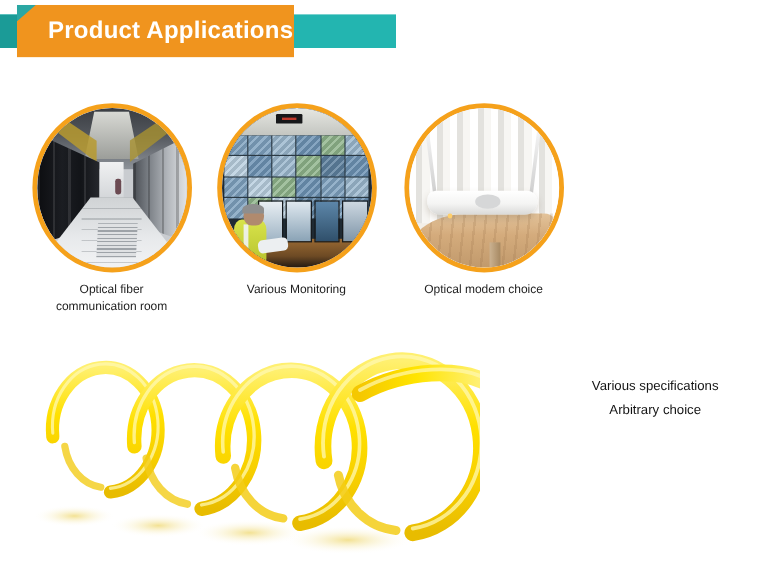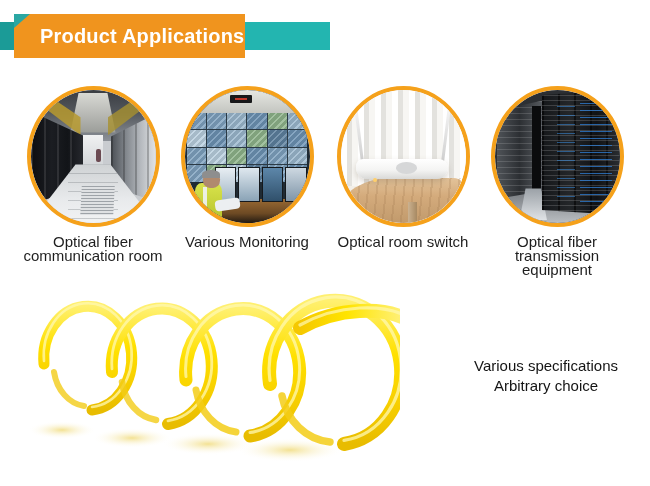--- a/index.html
+++ b/index.html
@@ -13,21 +13,21 @@
     position: relative;
     overflow: hidden;
     font-family: "Liberation Sans", sans-serif;
     color: #1a1a1a;
   }
 
   
   .banner {
     position: absolute;
     left: 0;
-    top: 14px;
+    top: 4px;
     width: 368px;
     height: 44px;
     padding-left: 44px;
   }
   .banner-teal {
     position: absolute;
     left: 0;
     top: 8px;
     width: 330px;
     height: 28px;
@@ -333,21 +333,21 @@
     opacity:.55;
   }
   .ph-racks .aisle {
     position:absolute; left:20%; bottom:2%; width:22%; height:24%;
     background:linear-gradient(180deg,#9aa0a6,#dfe2e5);
     clip-path: polygon(22% 0, 78% 0, 100% 100%, 0 100%);
   }
 
   .card-label {
     margin-top: 8px;
-    font-size: 15px;
+    font-size: 10px;
     line-height: 14px;
     color: #1e1e1e;
     white-space: pre-line;
   }
 
   
   .coil {
     position: absolute;
     left: 0;
     top: 272px;
@@ -358,24 +358,23 @@
   
   .spec {
     position: absolute;
     left: 448px;
     top: 312px;
     width: 196px;
     text-align: center;
     color: #141414;
   }
   .spec-head {
-    font-size: 15px;
+    font-size: 11px;
     line-height: 20px;
     white-space: pre-line;
-    margin-top: 44px;
   }
   .spec-sizes {
     margin-top: 18px;
     font-size: 15px;
     line-height: 20px;
     white-space: pre-line;
   }
 </style>
 </head>
 <body>
@@ -467,40 +466,23 @@
           <div class="curtain"></div>
           <div class="ant-l"></div>
           <div class="ant-r"></div>
           <div class="table"></div>
           <div class="leg"></div>
           <div class="router"></div>
           <div class="led"></div>
         </div>
       </div>
     </div>
-    <div class="card-label">Optical room switch</div>
+    <div class="card-label">Optical modem choice</div>
   </div>
 
-  <div class="card card-3">
-    <div class="circle">
-      <div class="circle-inner">
-        <div class="ph-racks">
-          <div class="floor"></div>
-          <div class="rowfar"></div>
-          <div class="gap"></div>
-          <div class="aisle"></div>
-          <div class="rownear"></div>
-          <div class="leds2"></div>
-          <div class="leds"></div>
-        </div>
-      </div>
-    </div>
-    <div class="card-label">Optical fiber transmission
-equipment</div>
-  </div>
 
 </div>
 
 <div class="coil">
   <svg width="400" height="200" viewBox="0 0 400 200">
     <defs>
       <linearGradient id="gWire" x1="0" y1="0" x2="0" y2="1">
         <stop offset="0%" stop-color="#fff070"></stop>
         <stop offset="38%" stop-color="#ffe000"></stop>
         <stop offset="72%" stop-color="#f7cf00"></stop>

